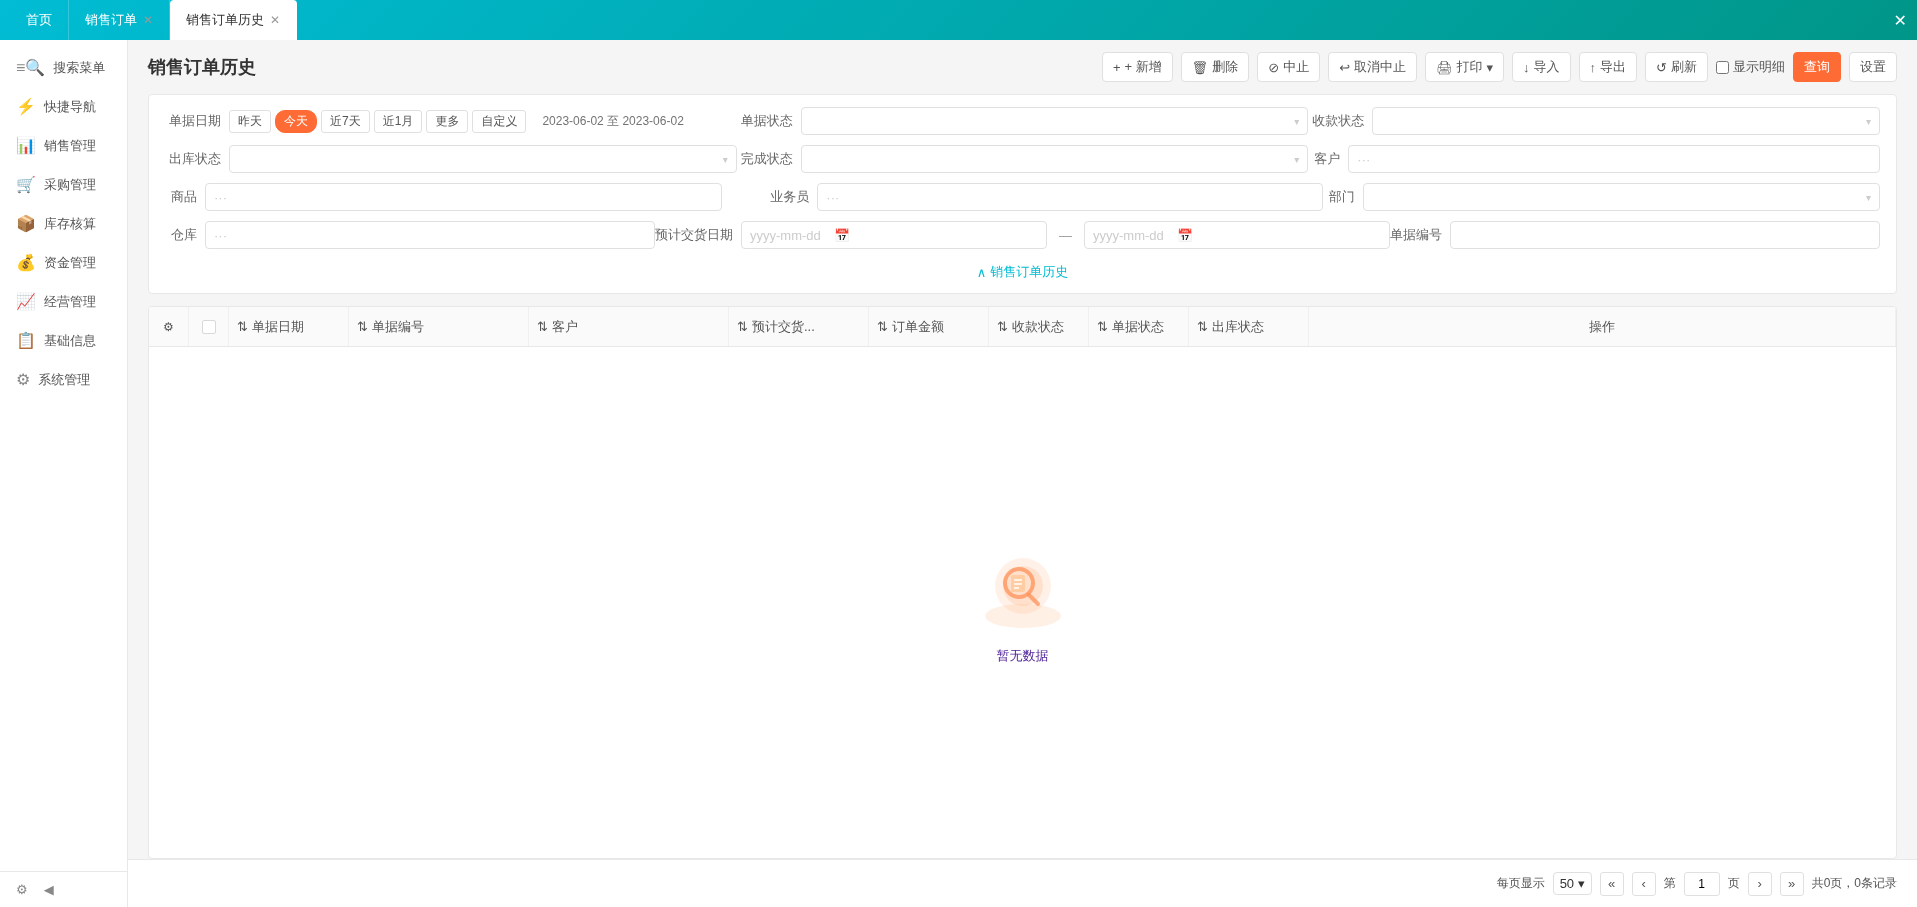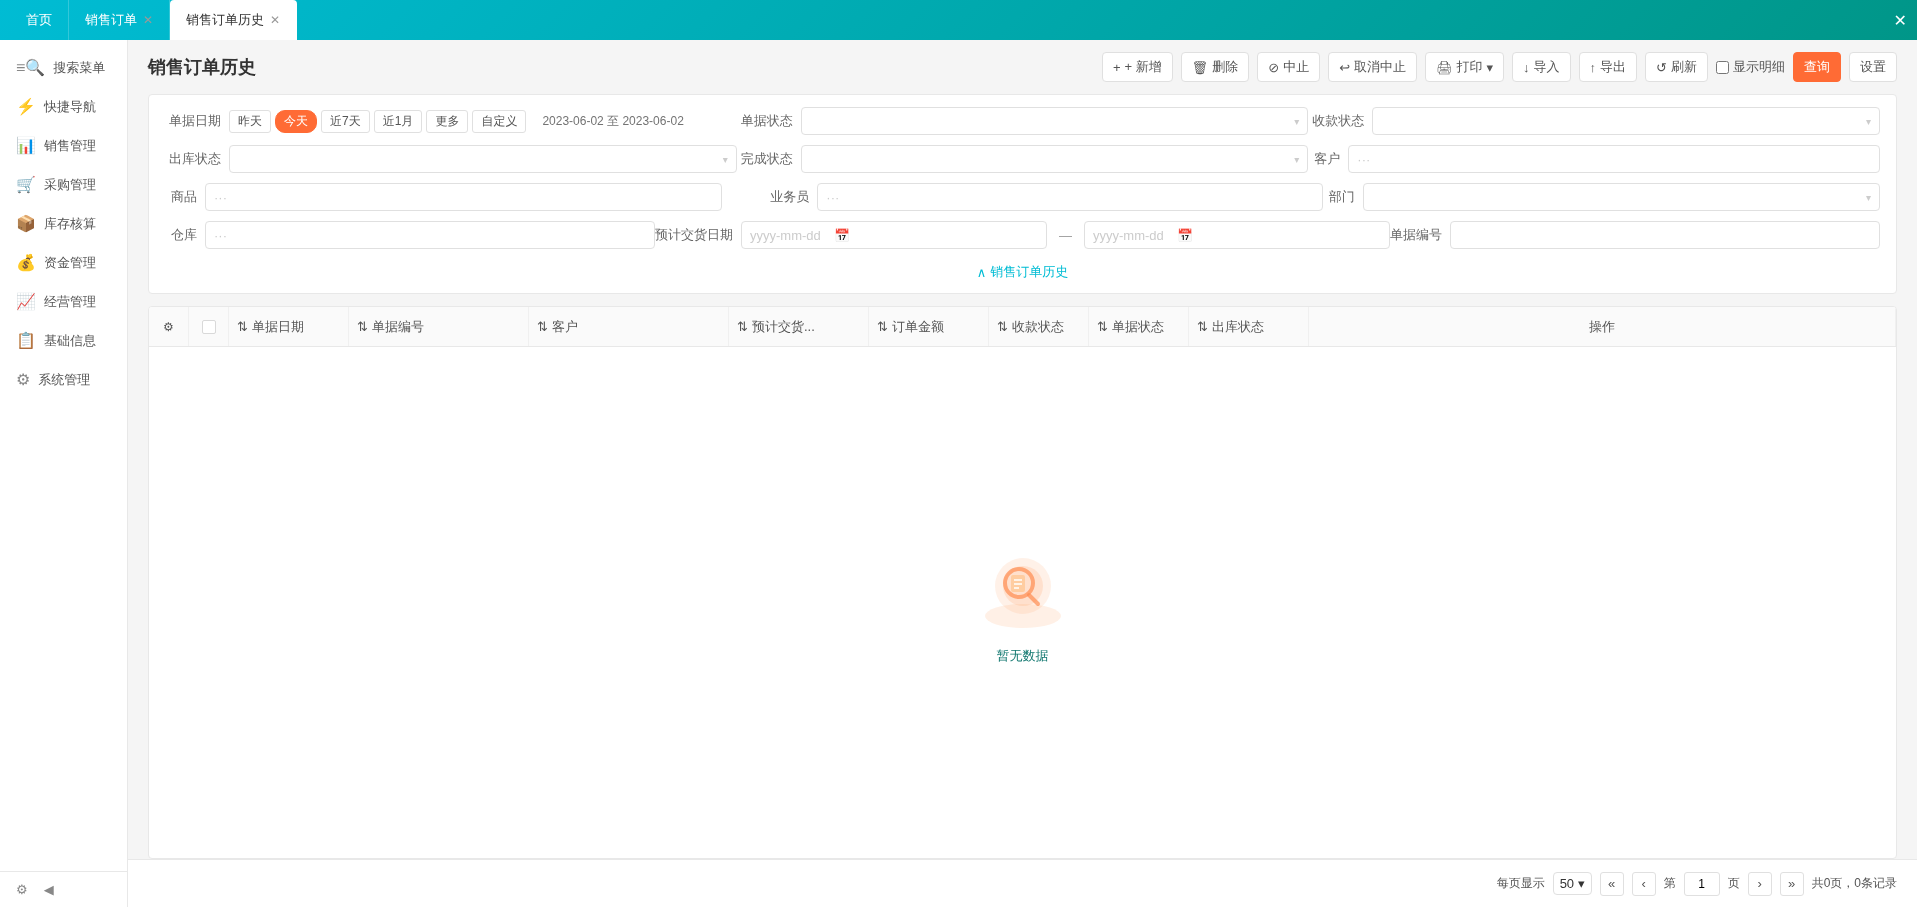--- a/index.html
+++ b/index.html
@@ -271,21 +271,21 @@
 
     
     .empty-state {
       flex: 1;
       display: flex;
       flex-direction: column;
       align-items: center;
       justify-content: center;
       gap: 16px;
     }
-    .empty-text { color: #0f766e; font-size: 13px; }
+    .empty-text { color: #4c1d95; font-size: 13px; }
 
     
     .pagination-bar {
       height: 48px;
       background: white;
       border-top: 1px solid #e8e8e8;
       display: flex;
       align-items: center;
       justify-content: flex-end;
       padding: 0 20px;

